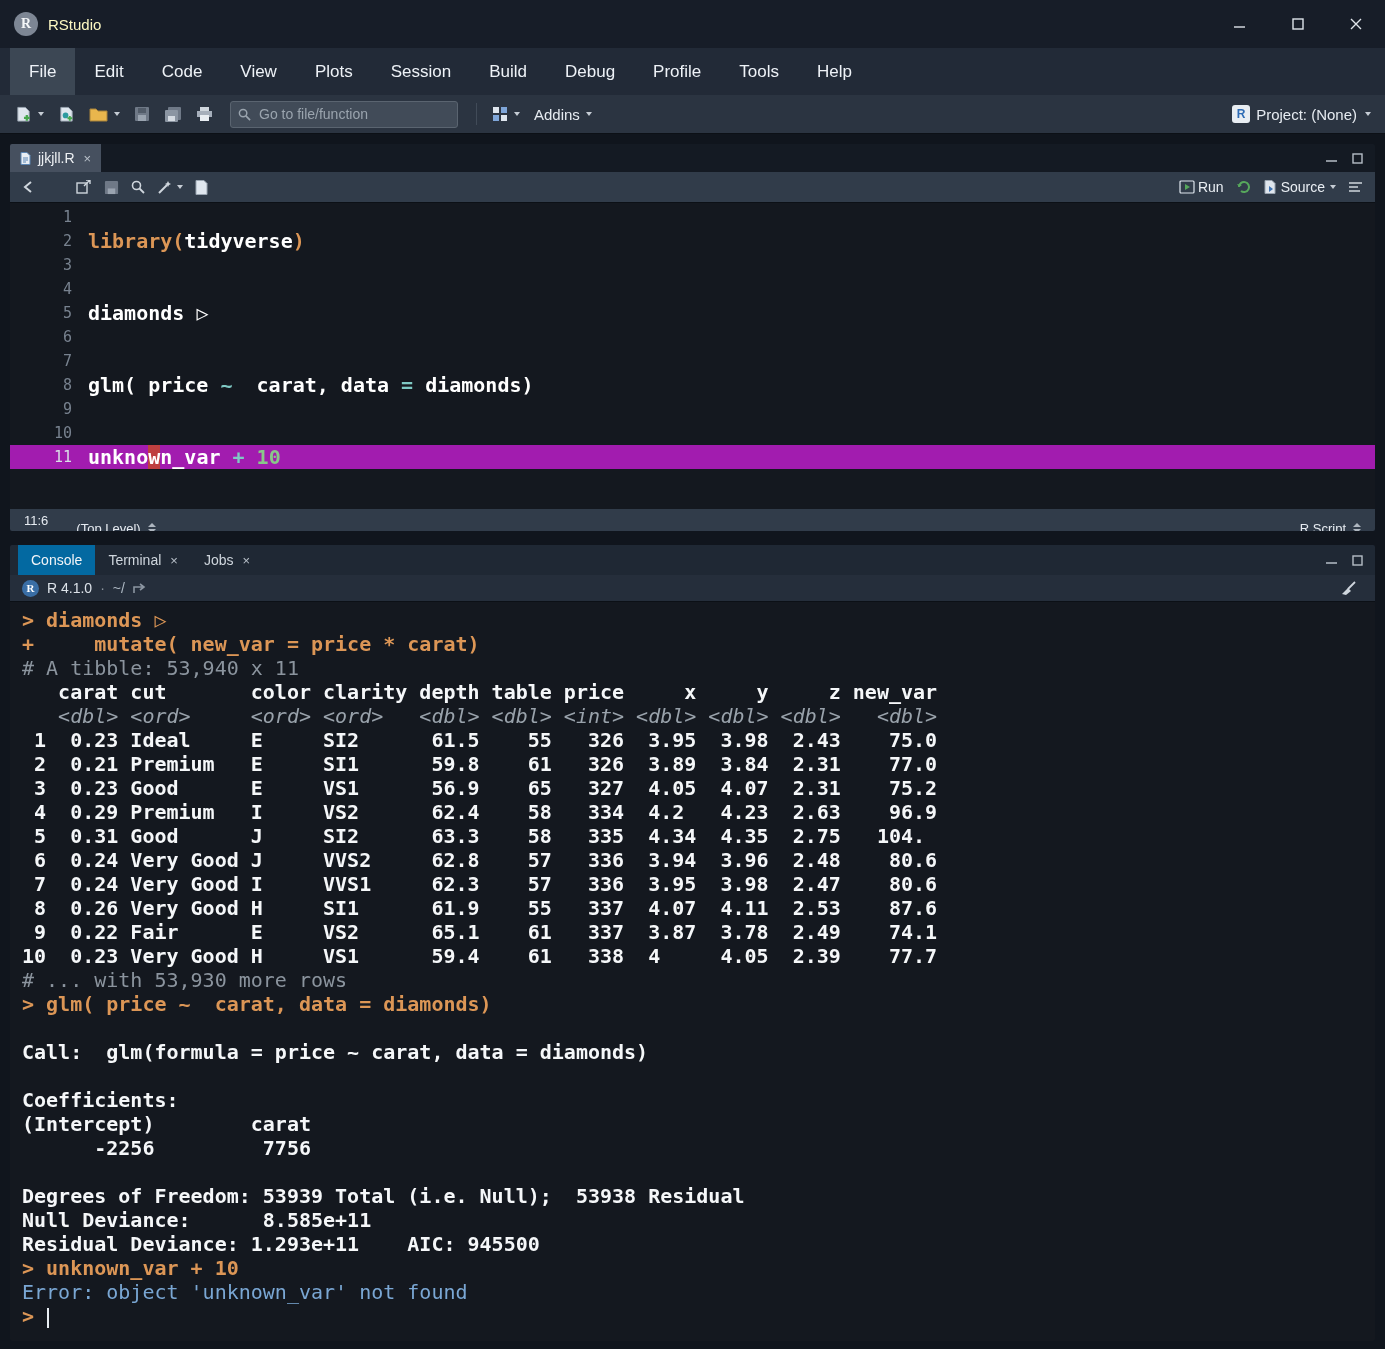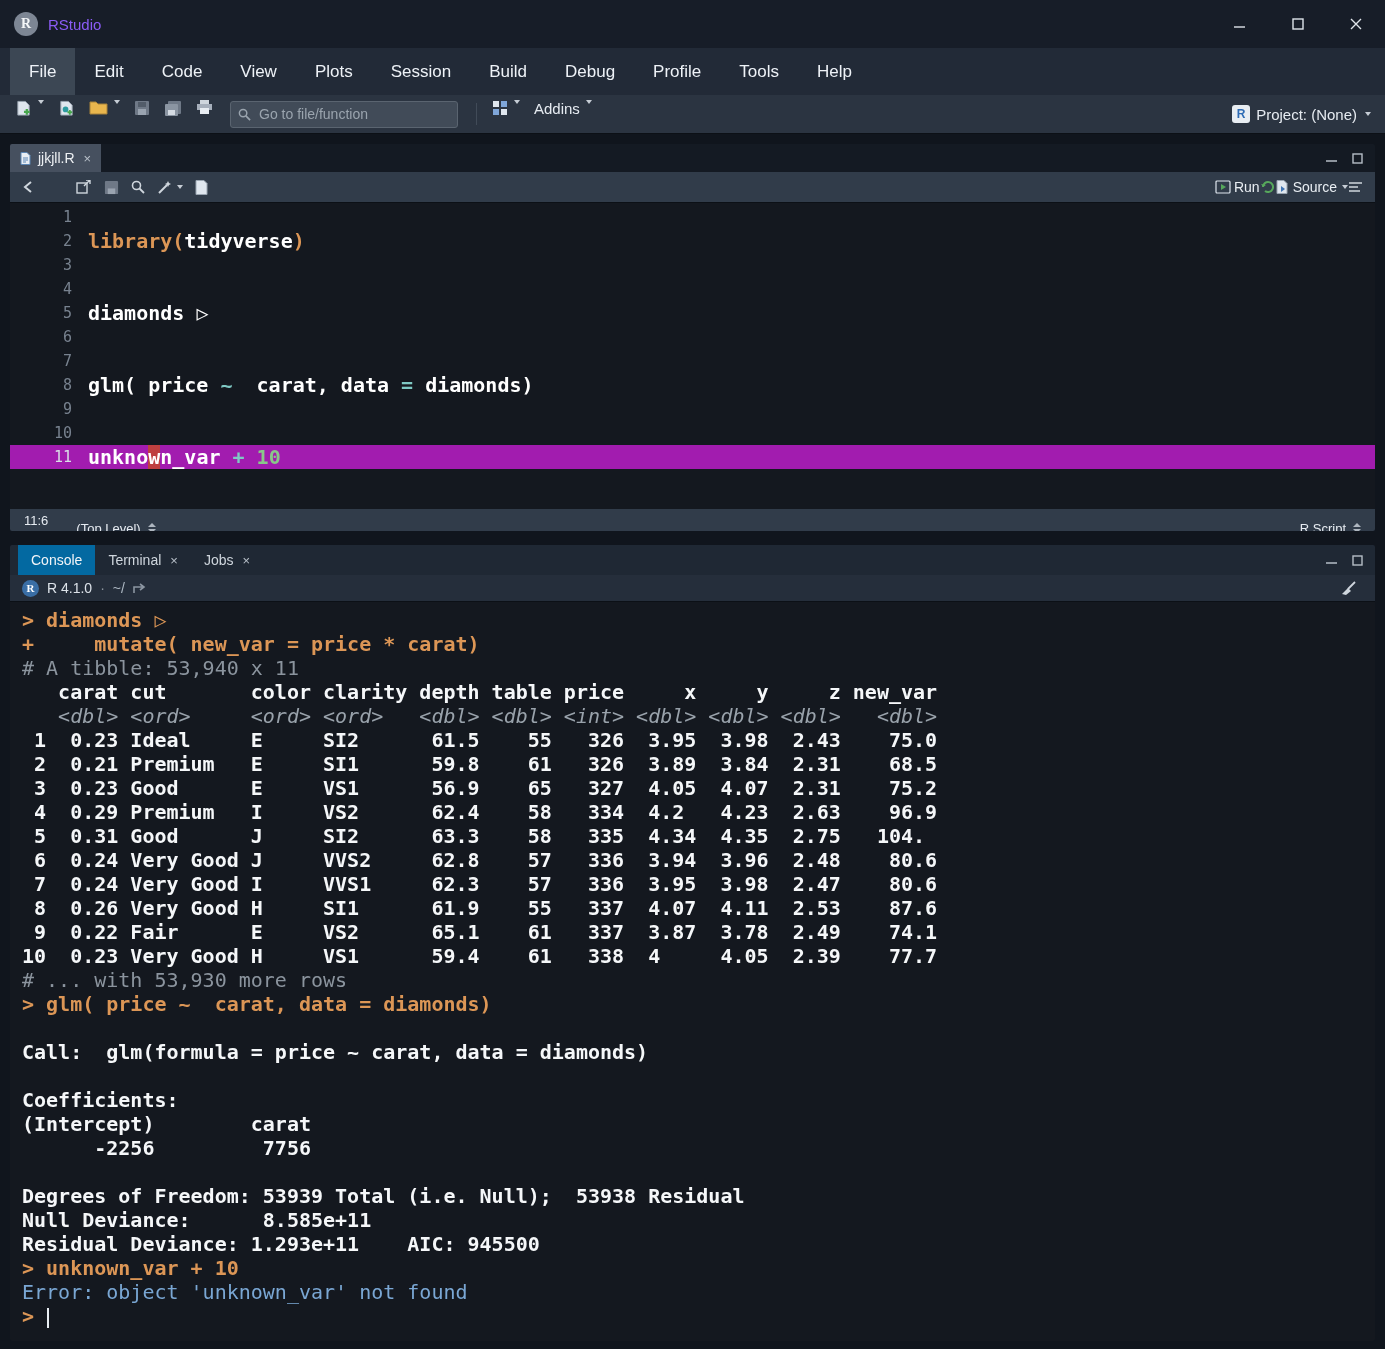--- a/index.html
+++ b/index.html
@@ -3,33 +3,33 @@
 <meta charset="utf-8">
 <style>
   html,body{margin:0;padding:0;background:#10151d;}
   body{width:1385px;height:1349px;overflow:hidden;font-family:"Liberation Sans",sans-serif;-webkit-font-smoothing:antialiased;}
   .app{width:1385px;height:1349px;display:flex;flex-direction:column;background:#10151d;}
 
   
   .titlebar{height:48px;background:#171d28;display:flex;align-items:center;padding-left:14px;gap:10px;flex:0 0 auto;}
   .r-logo{width:24px;height:24px;border-radius:50%;background:#7d8694;color:#f4f6f8;font-weight:bold;
           display:flex;align-items:center;justify-content:center;font-size:14px;font-family:"Liberation Serif",serif;}
-  .title-text{color:#8b5cf6;font-size:15px;}
+  .title-text{color:#fef9c3;font-size:15px;}
   .win-controls{margin-left:auto;display:flex;height:100%;}
   .win-btn{width:58px;height:100%;display:flex;align-items:center;justify-content:center;}
   .win-btn svg{display:block;}
 
   
   .menubar{height:47px;background:#222a37;display:flex;align-items:stretch;padding-left:10px;flex:0 0 auto;}
   .menu-item{display:flex;align-items:center;padding:0 19px;font-size:17px;color:#eef2f7;cursor:default;}
   .menu-item.active{background:#3c4754;}
 
   
   .toolbar{height:38px;background:#2b3441;display:flex;align-items:center;gap:4px;padding:0 10px;border-bottom:1px solid #0c1016;flex:0 0 auto;}
-  .tb-btn{height:28px;display:flex;align-items:flex-start;padding:0 5px;gap:4px;border-radius:3px;}
+  .tb-btn{height:28px;display:flex;align-items:center;padding:0 5px;gap:4px;border-radius:3px;}
   .caret{width:0;height:0;border-left:3.5px solid transparent;border-right:3.5px solid transparent;border-top:4px solid #c6cdd5;margin-left:2px;}
   .tb-sep{width:1px;height:22px;background:#3d4document;background:#414b58;margin:0 6px;}
   .goto-box{width:212px;height:25px;background:#414b58;border:1px solid #5a6470;border-radius:3px;display:flex;align-items:center;gap:6px;padding:0 7px;margin:0 8px;}
   .goto-box input{flex:1;background:transparent;border:none;outline:none;color:#b6bec8;font-size:14px;font-family:"Liberation Sans",sans-serif;}
   .goto-box input::placeholder{color:#9aa4ae;}
   .tb-label{color:#e6ebf1;font-size:15px;}
   .toolbar-right{margin-left:auto;display:flex;align-items:center;gap:6px;padding-right:4px;}
   .proj-badge{width:18px;height:18px;border-radius:3px;background:#e8edf2;color:#2d6bb4;font-weight:bold;font-size:12px;display:flex;align-items:center;justify-content:center;}
 
   
@@ -39,21 +39,21 @@
   .pane-console{flex:1;min-height:0;}
 
   
   .tabstrip{height:28px;background:#141a23;display:flex;align-items:stretch;flex:0 0 auto;}
   .file-tab{background:#46505f;display:flex;align-items:center;gap:7px;padding:0 10px;font-size:14px;color:#eef1f4;}
   .tab-close{color:#b8c0c9;font-size:13px;margin-left:2px;}
   .strip-icons{margin-left:auto;display:flex;align-items:center;gap:14px;padding-right:12px;}
 
   
   .ed-toolbar{height:30px;background:#313c4a;display:flex;align-items:center;gap:12px;padding:0 12px;flex:0 0 auto;border-bottom:1px solid #0c1016;}
-  .ed-right{margin-left:auto;display:flex;align-items:center;padding-left:29px;}
+  .ed-right{margin-left:auto;display:flex;align-items:center;gap:12px;padding-left:29px;}
   .btn-label{color:#e9eef3;font-size:14px;}
   .icon-btn{display:flex;align-items:center;gap:3px;}
 
   
   .editor{flex:1;background:#14181f;overflow:hidden;display:flex;flex-direction:column;padding-top:2px;}
   .code-line{display:flex;height:24px;align-items:center;font-family:"DejaVu Sans Mono",monospace;}
   .code-line.hl{background:#a21caf;}
   .gutter{width:78px;flex:0 0 auto;text-align:right;padding-right:16px;color:#78828f;font-size:15px;box-sizing:border-box;}
   .code-line.hl .gutter{color:#d8dee6;}
   .code-text{white-space:pre;font-size:20px;line-height:24px;}
@@ -392,21 +392,21 @@
         </span>
       </div>
 
       <div class="console-out">
           <div class="cline c-cmd">&gt; diamonds ▷</div>
           <div class="cline c-cmd">+     mutate( new_var = price * carat)</div>
           <div class="cline c-mut"># A tibble: 53,940 x 11</div>
           <div class="cline c-hdr">   carat cut       color clarity depth table price     x     y     z new_var</div>
           <div class="cline c-typ">   &lt;dbl&gt; &lt;ord&gt;     &lt;ord&gt; &lt;ord&gt;   &lt;dbl&gt; &lt;dbl&gt; &lt;int&gt; &lt;dbl&gt; &lt;dbl&gt; &lt;dbl&gt;   &lt;dbl&gt;</div>
           <div class="cline c-out"> 1  0.23 Ideal     E     SI2      61.5    55   326  3.95  3.98  2.43    75.0</div>
-          <div class="cline c-out"> 2  0.21 Premium   E     SI1      59.8    61   326  3.89  3.84  2.31    68.5</div>
+          <div class="cline c-out"> 2  0.21 Premium   E     SI1      59.8    61   326  3.89  3.84  2.31    77.0</div>
           <div class="cline c-out"> 3  0.23 Good      E     VS1      56.9    65   327  4.05  4.07  2.31    75.2</div>
           <div class="cline c-out"> 4  0.29 Premium   I     VS2      62.4    58   334  4.2   4.23  2.63    96.9</div>
           <div class="cline c-out"> 5  0.31 Good      J     SI2      63.3    58   335  4.34  4.35  2.75   104. </div>
           <div class="cline c-out"> 6  0.24 Very Good J     VVS2     62.8    57   336  3.94  3.96  2.48    80.6</div>
           <div class="cline c-out"> 7  0.24 Very Good I     VVS1     62.3    57   336  3.95  3.98  2.47    80.6</div>
           <div class="cline c-out"> 8  0.26 Very Good H     SI1      61.9    55   337  4.07  4.11  2.53    87.6</div>
           <div class="cline c-out"> 9  0.22 Fair      E     VS2      65.1    61   337  3.87  3.78  2.49    74.1</div>
           <div class="cline c-out">10  0.23 Very Good H     VS1      59.4    61   338  4     4.05  2.39    77.7</div>
           <div class="cline c-mut"># ... with 53,930 more rows</div>
           <div class="cline c-cmd">&gt; glm( price ~  carat, data = diamonds)</div>

